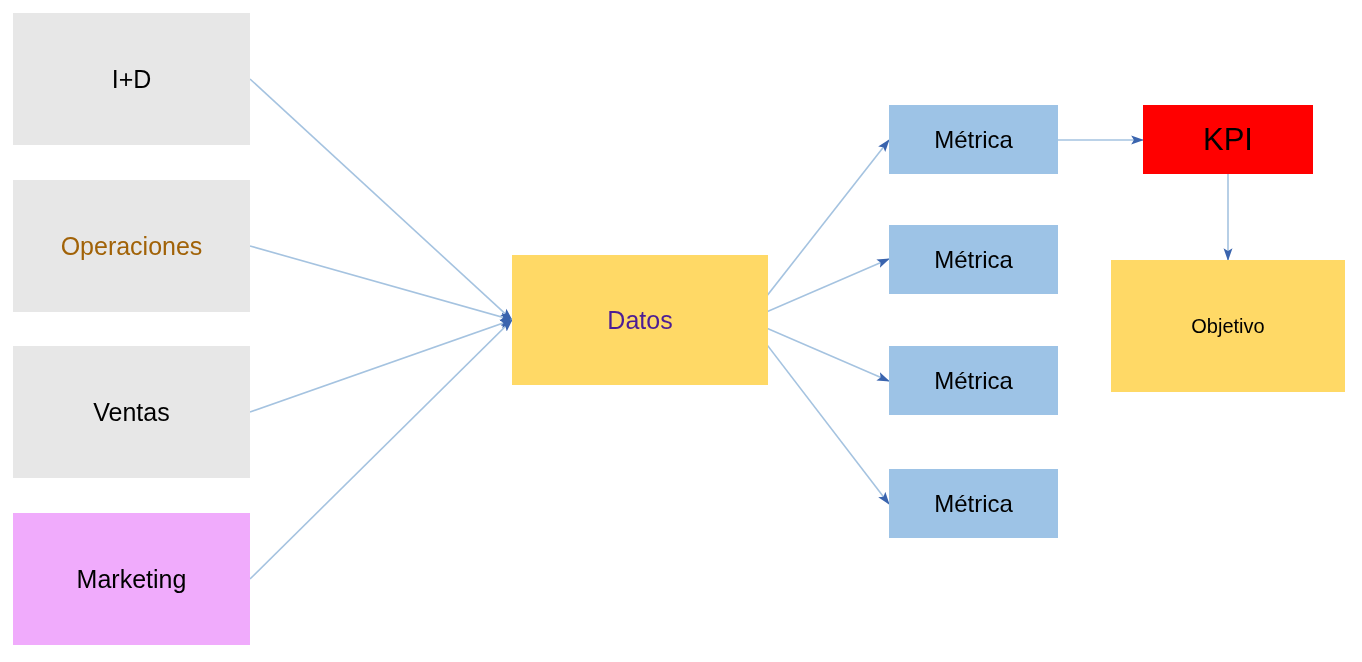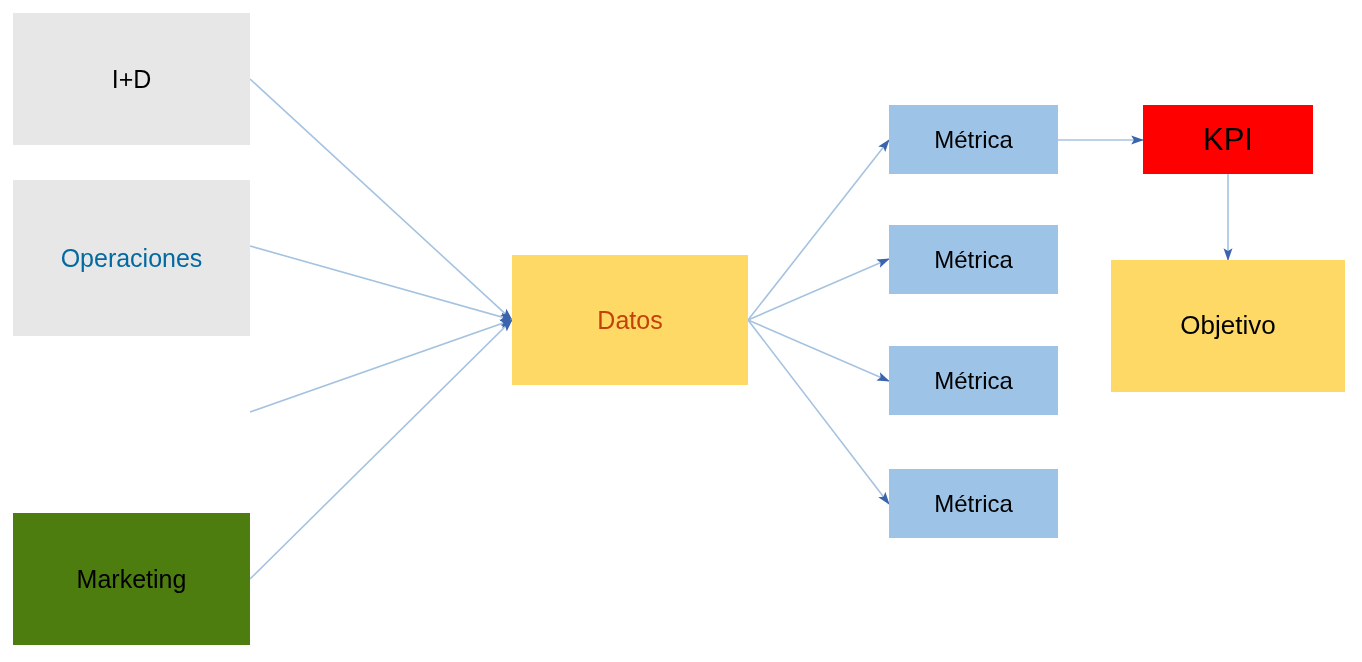--- a/index.html
+++ b/index.html
@@ -36,21 +36,21 @@
     line-height: 1.15;
   }
   .node-label {
     display: block;
     white-space: nowrap;
   }
   .src-node { font-size: 25px; }
   .data-node { font-size: 25px; }
   .metric-node { font-size: 24px; }
   .kpi-node { font-size: 31px; }
-  .goal-node { font-size: 26px; }
+  .goal-node { font-size: 20px; }
 </style>
 </head>
 <body style="background: rgb(255, 255, 255);">
 
 <div id="canvas" style="background: rgb(255, 255, 255);">
 
   <svg id="edges" viewBox="0 0 1362 662" width="1362" height="662" xmlns="http://www.w3.org/2000/svg">
     <defs>
       <marker id="arrow" markerWidth="9" markerHeight="9" refX="7.4" refY="3.1" orient="auto" markerUnits="strokeWidth">
         <path d="M0,0.3 L8,3.1 L0,5.9 L1.7,3.1 Z" fill="#3A64AE"></path>
@@ -66,28 +66,31 @@
         <line x1="748" y1="320" x2="889" y2="381"></line>
         <line x1="748" y1="320" x2="889" y2="504"></line>
         <line x1="1058" y1="140" x2="1143" y2="140"></line>
         <line x1="1228" y1="174" x2="1228" y2="260"></line>
       </g>
   </svg>
 
   <div class="node src-node" style="left: 13px; top: 13px; width: 237px; height: 132px; background: rgb(231, 231, 231); color: rgb(0, 0, 0);">
     <span class="node-label">I+D</span>
   </div>
-  <div class="node src-node" style="left: 13px; top: 180px; width: 237px; height: 156px; background: rgb(231, 231, 231); color: #0369a1;">
+  <div class="node src-node" style="left: 13px; top: 180px; width: 237px; height: 132px; background: rgb(231, 231, 231); color: #a16207;">
     <span class="node-label">Operaciones</span>
   </div>
-  <div class="node src-node" style="left: 13px; top: 513px; width: 237px; height: 132px; background: #4d7c0f; color: rgb(0, 0, 0);">
+  <div class="node src-node" style="left: 13px; top: 346px; width: 237px; height: 132px; background: rgb(231, 231, 231); color: rgb(0, 0, 0);">
+    <span class="node-label">Ventas</span>
+  </div>
+  <div class="node src-node" style="left: 13px; top: 513px; width: 237px; height: 132px; background: #f0abfc; color: rgb(0, 0, 0);">
     <span class="node-label">Marketing</span>
   </div>
 
-  <div class="node data-node" style="left: 512px; top: 255px; width: 236px; height: 130px; background: rgb(255, 217, 102); color: #c2410c;">
+  <div class="node data-node" style="left: 512px; top: 255px; width: 256px; height: 130px; background: rgb(255, 217, 102); color: #4c1d95;">
     <span class="node-label">Datos</span>
   </div>
 
   <div class="node metric-node" style="left: 889px; top: 105px; width: 169px; height: 69px; background: rgb(157, 195, 230); color: rgb(0, 0, 0);">
     <span class="node-label">Métrica</span>
   </div>
   <div class="node metric-node" style="left: 889px; top: 225px; width: 169px; height: 69px; background: rgb(157, 195, 230); color: rgb(0, 0, 0);">
     <span class="node-label">Métrica</span>
   </div>
   <div class="node metric-node" style="left: 889px; top: 346px; width: 169px; height: 69px; background: rgb(157, 195, 230); color: rgb(0, 0, 0);">

